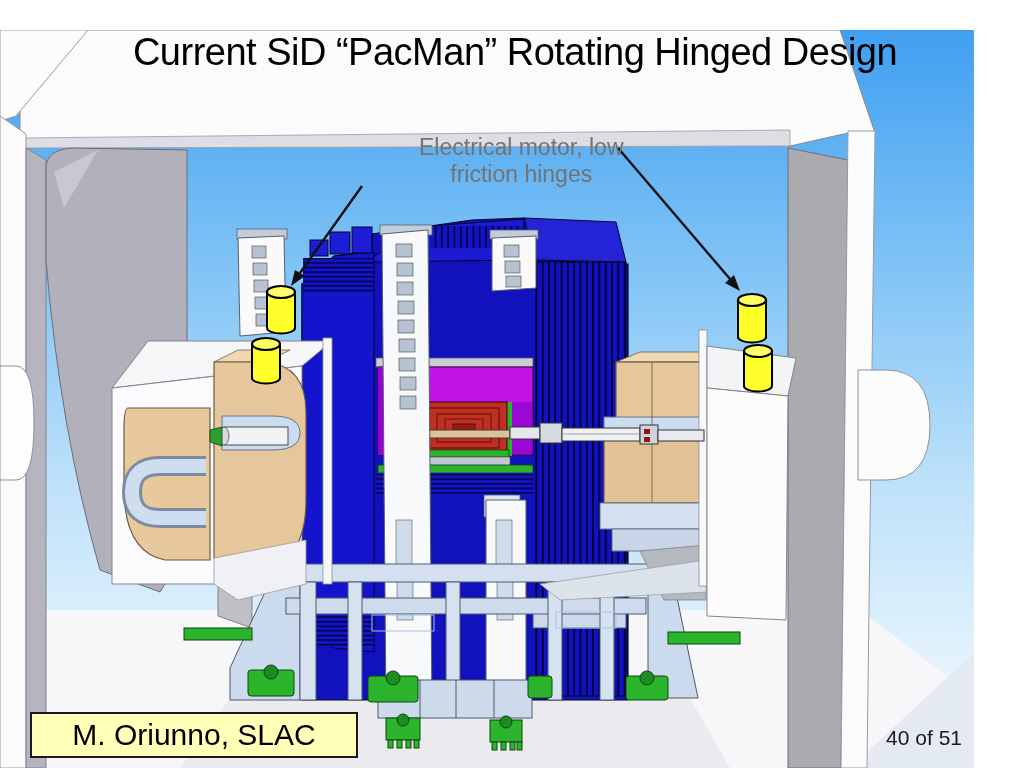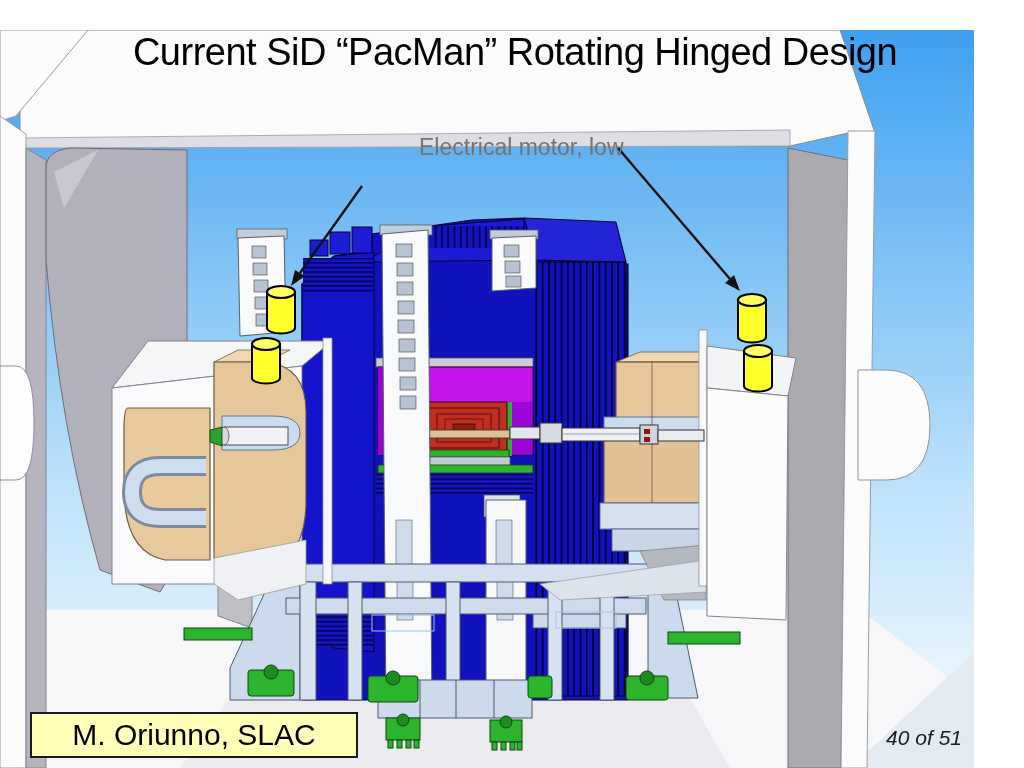--- a/index.html
+++ b/index.html
@@ -17,21 +17,21 @@
     position:absolute;left:374px;top:134px;font-size:23px;color:#737373;
     line-height:1.18;text-align:center;margin-left:45px;
   }
   .credit-box{
     position:absolute;left:30px;top:712px;width:324px;height:42px;
     background:#ffffb8;border:2px solid #1a1a1a;
     display:flex;align-items:center;justify-content:center;
     font-size:30px;color:#000000;
   }
   .page-indicator{
-    position:absolute;right:62px;top:726px;font-size:21px;color:#1a1a1a;font-style:italic;
+    position:absolute;right:62px;top:726px;font-size:21px;color:#1a1a1a;
   }
 </style>
 </head>
 <body>
 
 <div class="slide">
 
 <svg width="1024" height="768" viewBox="0 0 1024 768">
   <defs>
     <linearGradient id="sky" x1="0" y1="0" x2="0" y2="1">
@@ -284,20 +284,21 @@
   <g>
     <rect x="0" y="0" width="1024" height="30" fill="#ffffff"></rect>
     <rect x="974" y="0" width="50" height="768" fill="#ffffff"></rect>
   </g>
 </svg>
 
   <div class="title">Current SiD “PacMan” Rotating Hinged Design</div>
 
   <div class="annotation">
     <div>Electrical motor, low</div>
+    <div>friction hinges</div>
   </div>
 
   <div class="credit-box">
     <span>M. Oriunno, SLAC</span>
   </div>
 
   <div class="page-indicator">40 of 51</div>
 
 </div>
 

